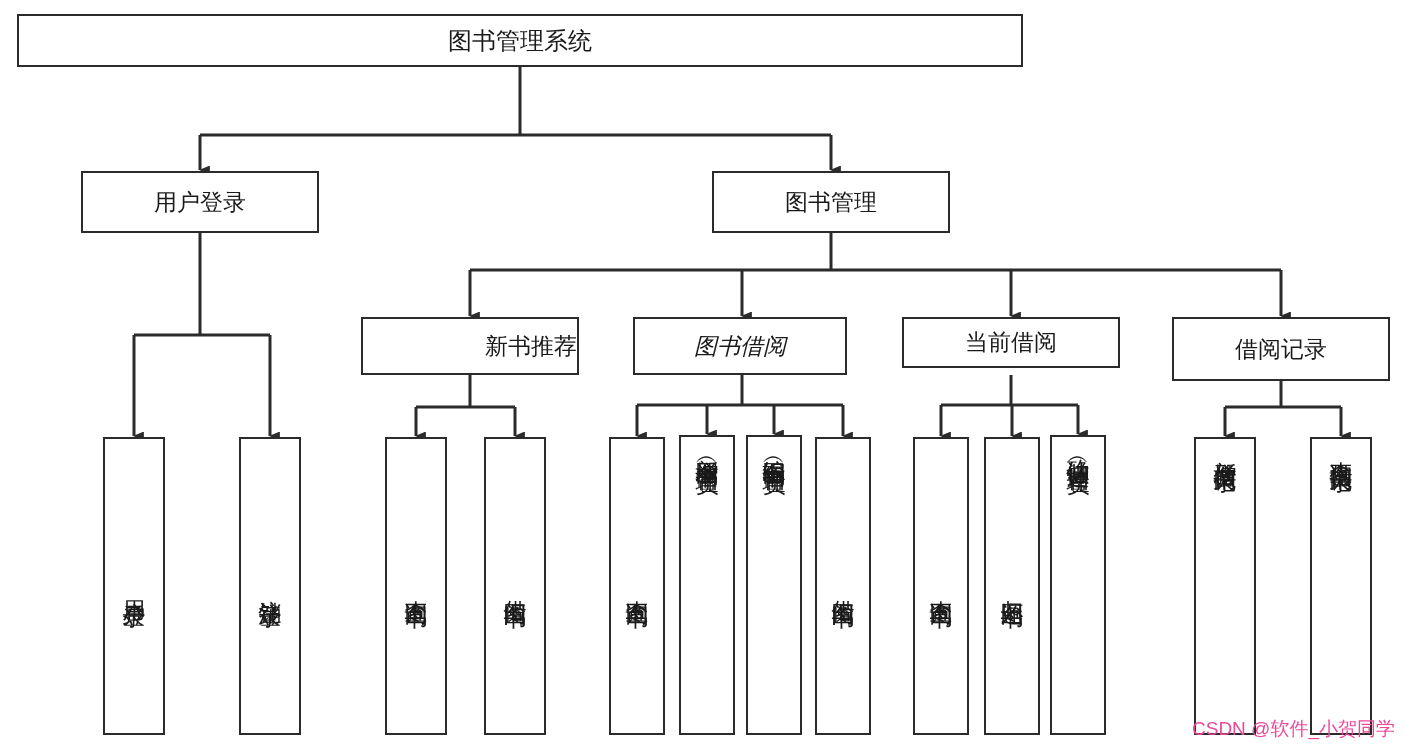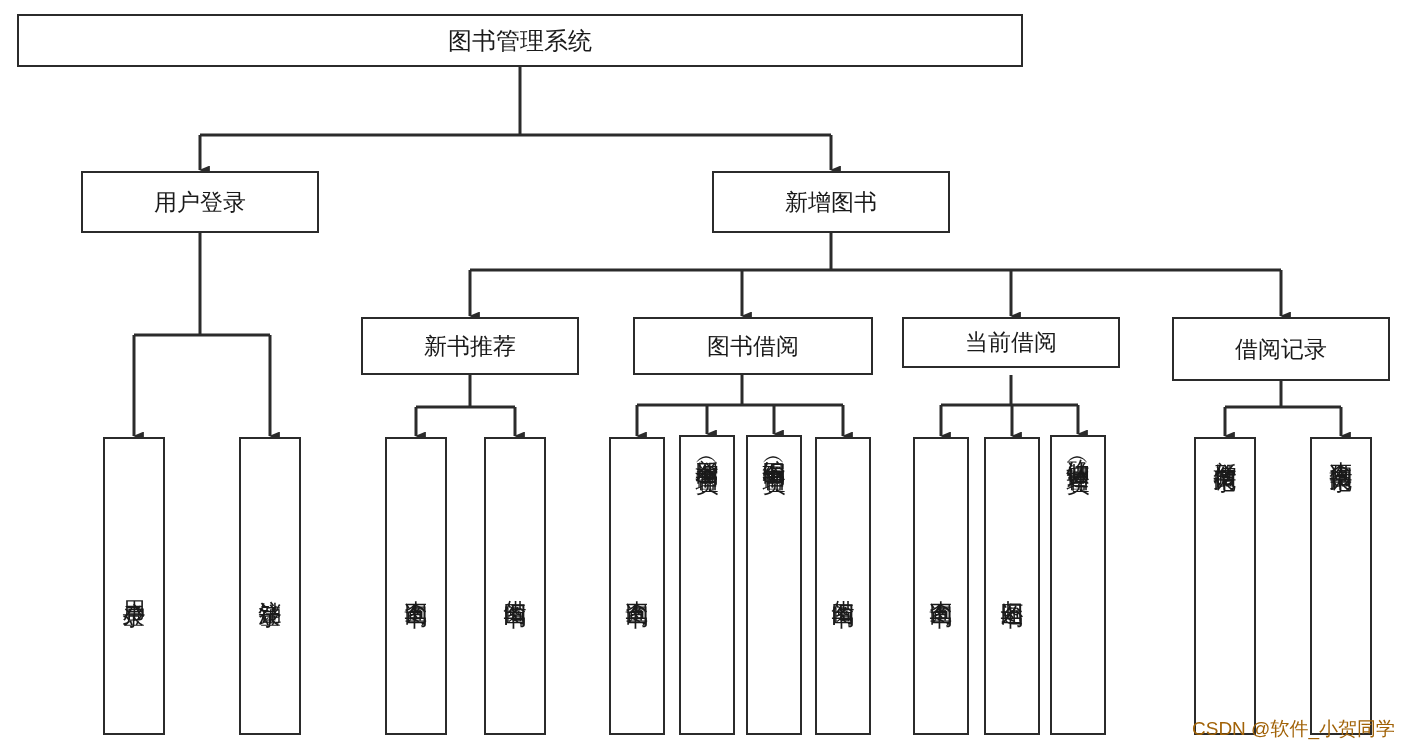--- a/index.html
+++ b/index.html
@@ -58,21 +58,21 @@
   .node.vertical {
     align-items: flex-start;
     padding-top: 4px;
   }
   .node.vertical.centered {
     align-items: center;
     padding-top: 0;
   }
   #watermark {
     position: absolute;
-    color: #a16207;
+    color: #ec4899;
     font-size: 19px;
     font-family: "Liberation Sans", "DejaVu Sans", sans-serif;
     white-space: nowrap;
     user-select: none;
   }
 </style>
 </head>
 <body>
 
 <div id="diagram-root">
@@ -117,26 +117,26 @@
       <line x1="1341" y1="407" x2="1341" y2="436" stroke="#2b2b2b" stroke-width="3" marker-end="url(#arrowhead)"></line>
     </svg>
   <div id="nodes-layer">
       <div class="node horizontal root" style="left: 17px; top: 14px; width: 1006px; height: 53px;">
         <span class="node-label">图书管理系统</span>
       </div>
       <div class="node horizontal" style="left: 81px; top: 171px; width: 238px; height: 62px;">
         <span class="node-label">用户登录</span>
       </div>
       <div class="node horizontal" style="left: 712px; top: 171px; width: 238px; height: 62px;">
-        <span class="node-label">新增图书</span>
+        <span class="node-label">图书管理</span>
       </div>
-      <div class="node horizontal" style="left: 361px; top: 317px; width: 218px; height: 58px;">
+      <div class="node horizontal" style="left: 361px; top: 317px; width: 218px; height: 58px; justify-content: flex-end;">
         <span class="node-label">新书推荐</span>
       </div>
-      <div class="node horizontal" style="left: 633px; top: 317px; width: 240px; height: 58px;">
+      <div class="node horizontal" style="left: 633px; top: 317px; width: 214px; height: 58px; font-style: italic;">
         <span class="node-label">图书借阅</span>
       </div>
       <div class="node horizontal" style="left: 902px; top: 317px; width: 218px; height: 51px;">
         <span class="node-label">当前借阅</span>
       </div>
       <div class="node horizontal" style="left: 1172px; top: 317px; width: 218px; height: 64px;">
         <span class="node-label">借阅记录</span>
       </div>
       <div class="node vertical centered" style="left: 103px; top: 437px; width: 62px; height: 298px;">
         <span class="node-label">用户登录</span>

